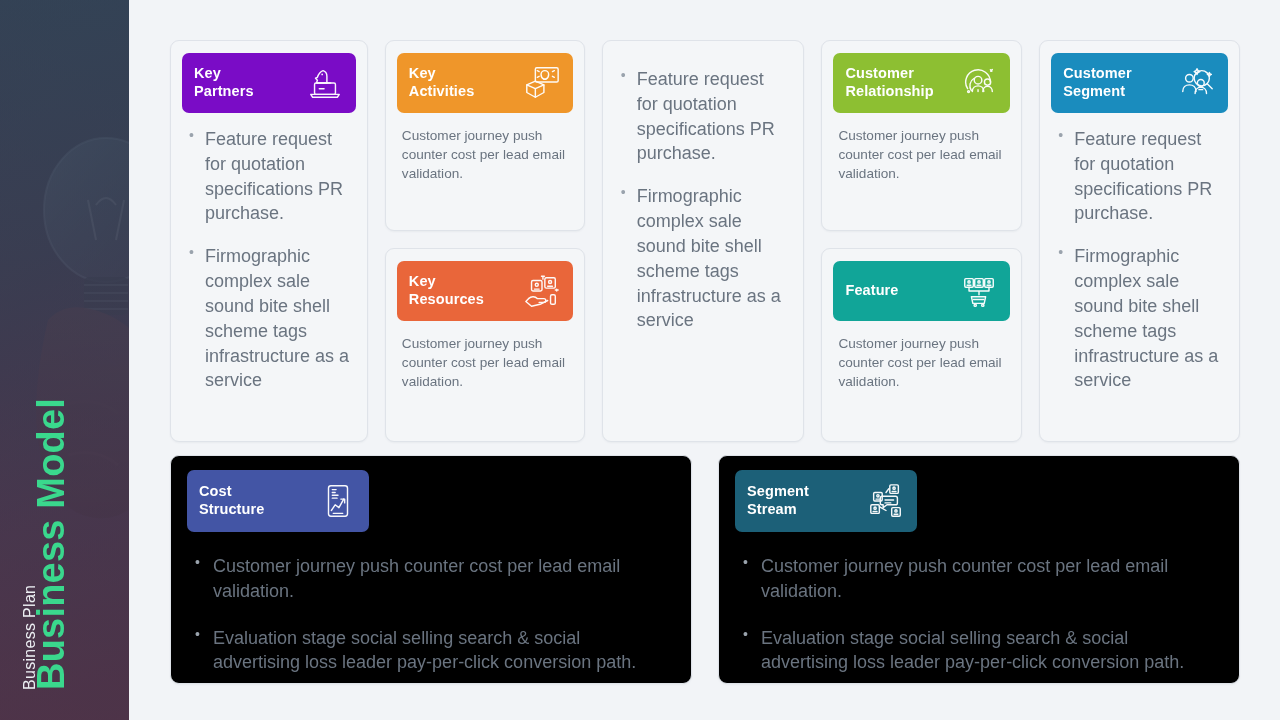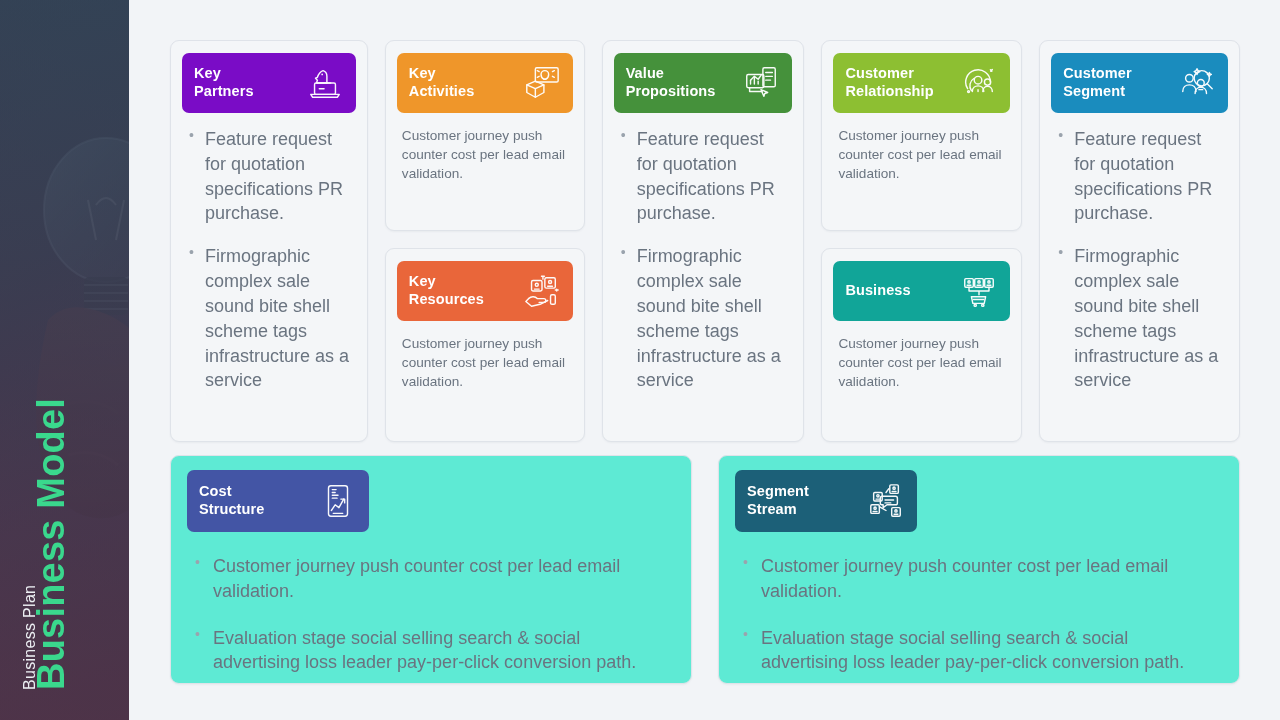--- a/index.html
+++ b/index.html
@@ -109,21 +109,21 @@
   }
 
   
   .bottom-row {
     position: absolute; left: 41px; top: 455px;
     width: 1070px; height: 229px;
     display: flex; gap: 26px;
   }
   .wide-card {
     flex: 1 1 0;
-    background: #5eead4;
+    background: #000000;
     border: 1px solid #dfe3e9;
     border-radius: 9px;
     padding: 14px 16px 16px 16px;
     box-shadow: 0 1px 2px rgba(40,50,70,.05);
     display: flex; flex-direction: column; justify-content: space-between;
   }
   .wide-card .chead { width: 182px; height: 62px; }
   .wide-card .cbody { padding: 22px 6px 0 6px; }
   .wide-card ul.bullets li { padding-left: 20px; margin-bottom: 22px; }
 </style>
@@ -227,35 +227,20 @@
             </span>
           </div>
           <div class="cbody">
             <p class="para">Customer journey push counter cost per lead email validation.</p>
           </div>
         </div>
       </div>
 
       <div class="col w3">
         <div class="card grow">
-          <div class="chead" style="background:#45913b">
-            <span class="label">Value
-Propositions</span>
-            <span class="ico">
-              <svg viewBox="0 0 40 40" fill="none" stroke="#fff" stroke-width="1.5" stroke-linecap="round" stroke-linejoin="round">
-                <rect x="22" y="4" width="13" height="20" rx="1.5"></rect>
-                <path d="M25 9h7M25 13h7M25 17h5"></path>
-                <rect x="5" y="11" width="18" height="14" rx="1.5"></rect>
-                <path d="M9 21v-4M13 21v-7M17 21v-3"></path>
-                <path d="M9 17l4-4 4 3 3-4"></path>
-                <path d="M8 25v4h13"></path>
-                <path d="M20 27l7 3-3 1-1 3z"></path>
-              </svg>
-            </span>
-          </div>
           <div class="cbody">
             <ul class="bullets">
               <li>Feature request for quotation specifications PR purchase.</li>
               <li>Firmographic complex sale sound bite shell scheme tags infrastructure as a service</li>
             </ul>
           </div>
         </div>
       </div>
 
       <div class="col w4">
@@ -277,21 +262,21 @@
               </svg>
             </span>
           </div>
           <div class="cbody">
             <p class="para">Customer journey push counter cost per lead email validation.</p>
           </div>
         </div>
 
         <div class="card split-bot">
           <div class="chead" style="background:#11a598">
-            <span class="label">Business</span>
+            <span class="label">Feature</span>
             <span class="ico">
               <svg viewBox="0 0 40 40" fill="none" stroke="#fff" stroke-width="1.5" stroke-linecap="round" stroke-linejoin="round">
                 <rect x="5" y="7" width="9" height="9" rx="1.2"></rect>
                 <circle cx="9.5" cy="10.5" r="1.2"></circle>
                 <path d="M7.5 14h4"></path>
                 <rect x="15.5" y="7" width="9" height="9" rx="1.2"></rect>
                 <circle cx="20" cy="10.5" r="1.2"></circle>
                 <path d="M18 14h4"></path>
                 <rect x="26" y="7" width="9" height="9" rx="1.2"></rect>
                 <circle cx="30.5" cy="10.5" r="1.2"></circle>

